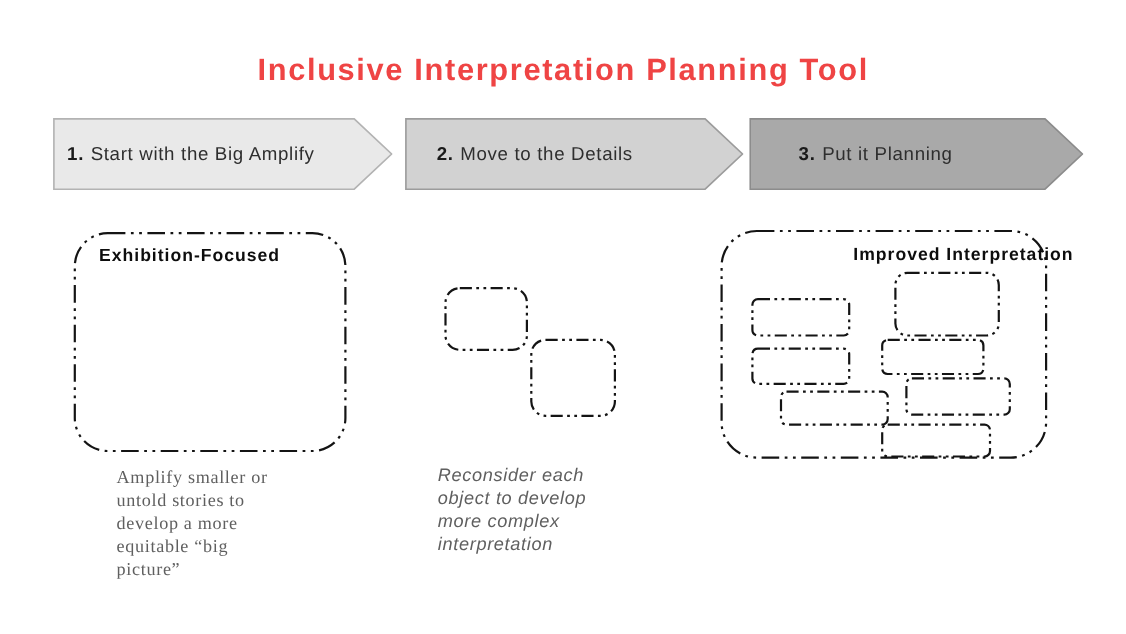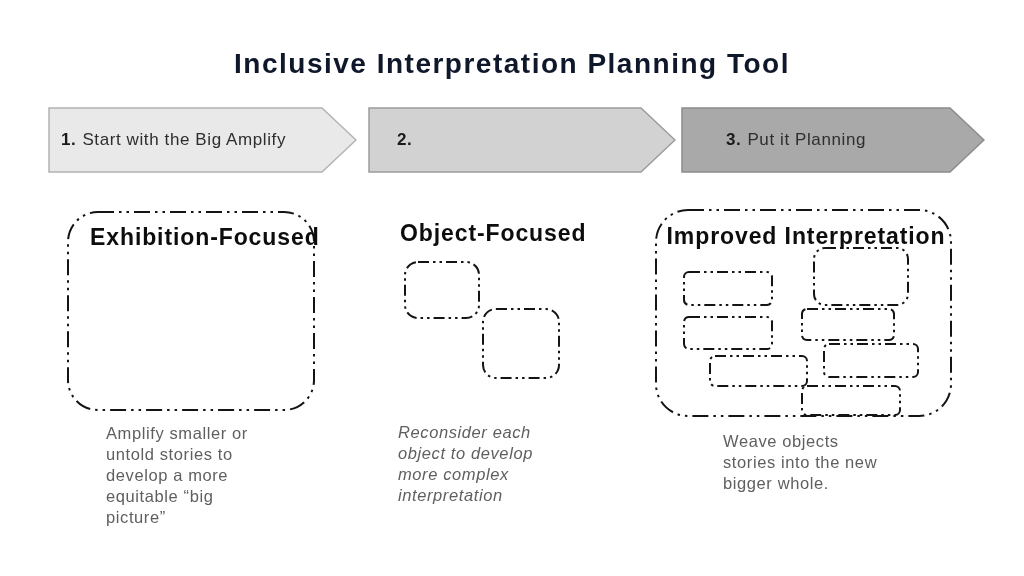--- a/index.html
+++ b/index.html
@@ -2,21 +2,21 @@
 <html><head>
 <meta charset="utf-8">
 <style>
   html,body{margin:0;padding:0;background:#ffffff;}
   #canvas{
     position:relative;width:1024px;height:576px;background:#ffffff;overflow:hidden;
     font-family:"Liberation Sans",sans-serif;
   }
   .title{
     position:absolute;left:0;top:48px;width:1024px;text-align:center;
-    font-size:28px;font-weight:bold;color:#0f172a;letter-spacing:1.5px;
+    font-size:28px;font-weight:bold;color:#ef4444;letter-spacing:1.5px;
   }
   .arrow{position:absolute;top:107px;height:66px;}
   .arrow svg{position:absolute;left:0;top:0;display:block;}
   .arrow .lbl{
     position:absolute;left:0;top:0;height:100%;display:flex;align-items:center;
     font-size:17px;color:#2e2e2e;letter-spacing:0.6px;white-space:nowrap;
   }
   .arrow .num{font-weight:bold;margin-right:6px;color:#1a1a1a;}
   .arrow1{left:48px;width:309px;}
   .arrow2{left:368px;width:308px;}
@@ -25,31 +25,31 @@
   .arrow2 .lbl{padding-left:29px;}
   .arrow3 .lbl{padding-left:45px;}
   .arrow1 polygon{stroke:#b3b3b3;}
   .arrow2 polygon{stroke:#9c9c9c;}
   .arrow3 polygon{stroke:#8c8c8c;}
   #boxes{position:absolute;left:0;top:0;}
   #boxes rect{fill:none;stroke:#141414;stroke-width:2;}
   .dash-big{stroke-dasharray:16 5 2.5 5 2.5 5;}
   .dash-small{stroke-dasharray:11 4 2.5 4 2.5 4;}
   .heading{
-    position:absolute;font-size:23px;font-weight:bold;color:#0d0d0d;
+    position:absolute;font-size:16px;font-weight:bold;color:#0d0d0d;
     letter-spacing:0.9px;white-space:nowrap;
   }
   .heading-1{left:90px;top:224px;}
   .heading-2{left:400px;top:220px;width:170px;text-align:center;}
-  .heading-3{left:666px;top:223px;width:280px;text-align:center;}
+  .heading-3{left:696px;top:223px;width:280px;text-align:right;}
   .caption{
     position:absolute;font-size:16.5px;line-height:21px;color:#5f5f5f;
     letter-spacing:0.6px;white-space:pre-line;
   }
-  .caption-1{left:106px;top:423px;width:210px;}
+  .caption-1{left:106px;top:423px;width:210px;font-family:Liberation Serif, serif;}
   .caption-2{left:398px;top:422px;width:200px;font-style:italic;}
   .caption-3{left:723px;top:431px;width:220px;}
 </style>
 </head>
 <body>
 
 <div id="canvas">
 
   <div class="title">Inclusive Interpretation Planning Tool</div>
 
@@ -62,20 +62,21 @@
       <span>Start with the Big Amplify</span>
     </span>
   </div>
 
   <div class="arrow arrow2">
     <svg width="308" height="66" viewBox="0 0 308 66">
       <polygon points="1,1 273,1 307,33 273,65 1,65" stroke-width="1.5" fill="#d2d2d2"></polygon>
     </svg>
     <span class="lbl">
       <span class="num">2.</span>
+      <span>Move to the Details</span>
     </span>
   </div>
 
   <div class="arrow arrow3">
     <svg width="304" height="66" viewBox="0 0 304 66">
       <polygon points="1,1 269,1 303,33 269,65 1,65" stroke-width="1.5" fill="#a9a9a9"></polygon>
     </svg>
     <span class="lbl">
       <span class="num">3.</span>
       <span>Put it Planning</span>
@@ -93,29 +94,25 @@
     <rect class="dash-small" x="814" y="248" width="94" height="57" rx="11" ry="11"></rect>
     <rect class="dash-small" x="684" y="272" width="88" height="33" rx="5" ry="5"></rect>
     <rect class="dash-small" x="684" y="317" width="88" height="32" rx="5" ry="5"></rect>
     <rect class="dash-small" x="802" y="309" width="92" height="31" rx="5" ry="5"></rect>
     <rect class="dash-small" x="824" y="344" width="94" height="33" rx="5" ry="5"></rect>
     <rect class="dash-small" x="710" y="356" width="97" height="30" rx="5" ry="5"></rect>
     <rect class="dash-small" x="802" y="386" width="98" height="29" rx="5" ry="5"></rect>
   </svg>
 
   <div class="heading heading-1">Exhibition-Focused</div>
-  <div class="heading heading-2">Object-Focused</div>
   <div class="heading heading-3">Improved Interpretation</div>
 
   <div class="caption caption-1">Amplify smaller or
 untold stories to
 develop a more
 equitable “big
 picture”</div>
   <div class="caption caption-2">Reconsider each
 object to develop
 more complex
 interpretation</div>
-  <div class="caption caption-3">Weave objects
-stories into the new
-bigger whole.</div>
 
 </div>
 
 </body></html>

